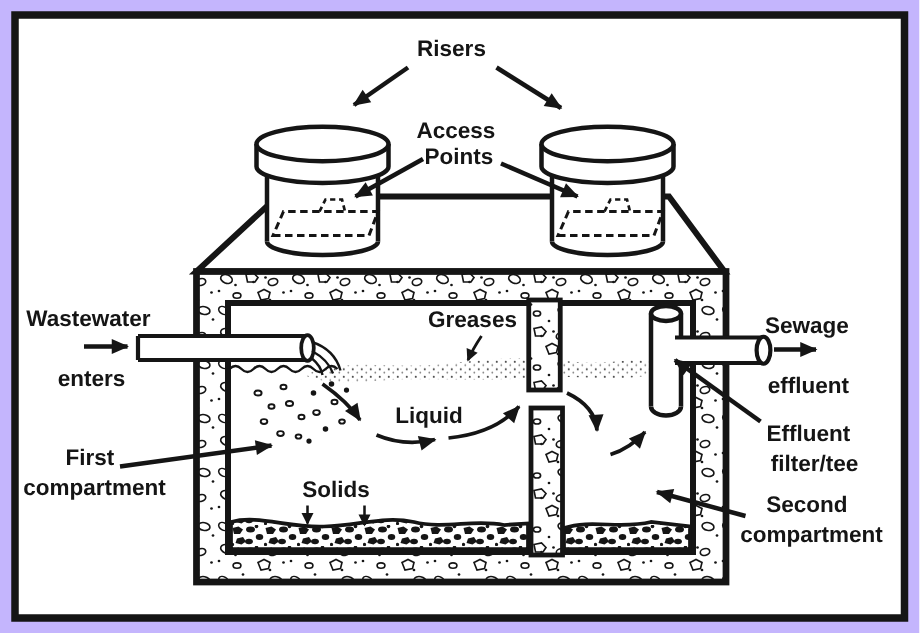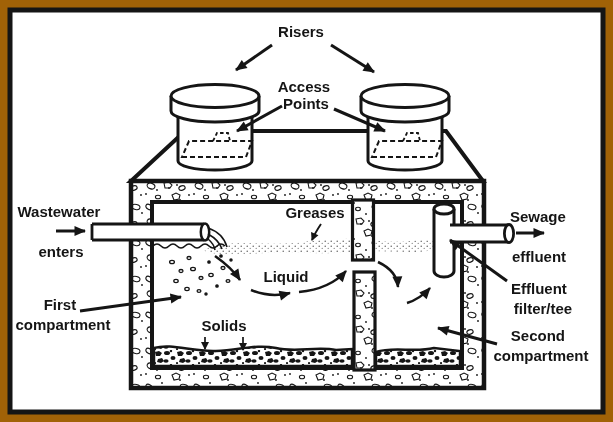--- a/index.html
+++ b/index.html
@@ -1,16 +1,16 @@
 <!DOCTYPE html>
 <html><head>
 <meta charset="utf-8">
 <style>
   html,body{margin:0;padding:0;background:#fff;}
-  .stage{position:relative;width:613px;height:422px;background:#a16207;overflow:hidden;
+  .stage{position:relative;width:613px;height:422px;background:#c4b5fd;overflow:hidden;
          font-family:"Liberation Sans",sans-serif;}
   svg{position:absolute;left:0;top:0;}
   .lbl{font-family:"Liberation Sans",sans-serif;font-weight:bold;font-size:15px;fill:#151515;}
 </style>
 </head>
 <body>
 
 <div class="stage">
 <svg width="613" height="422" viewBox="0 0 613 422">
   <defs>

